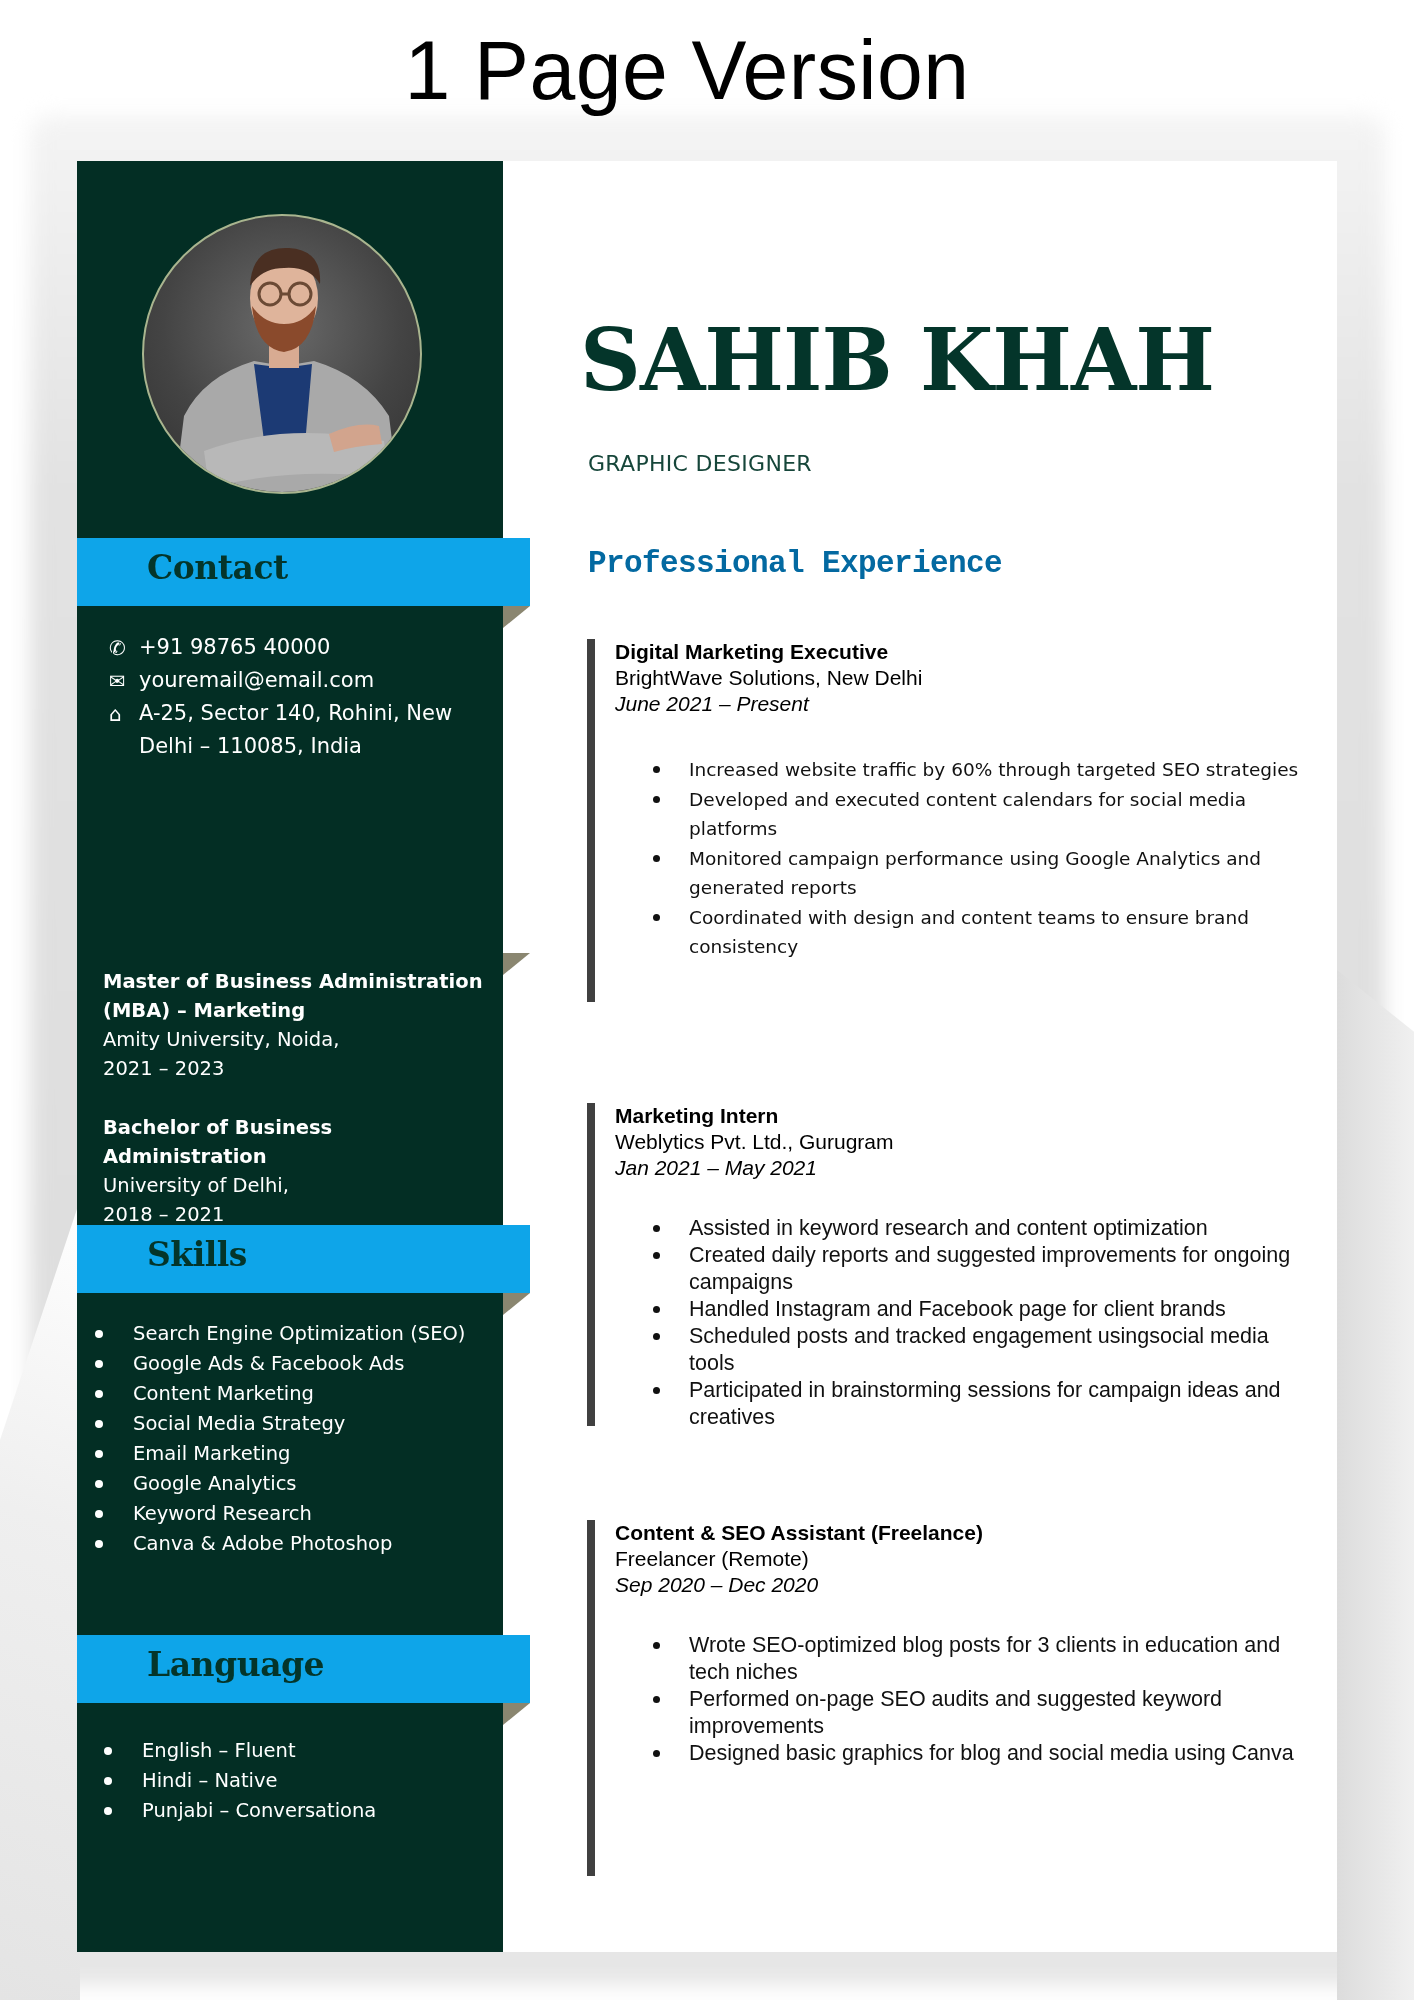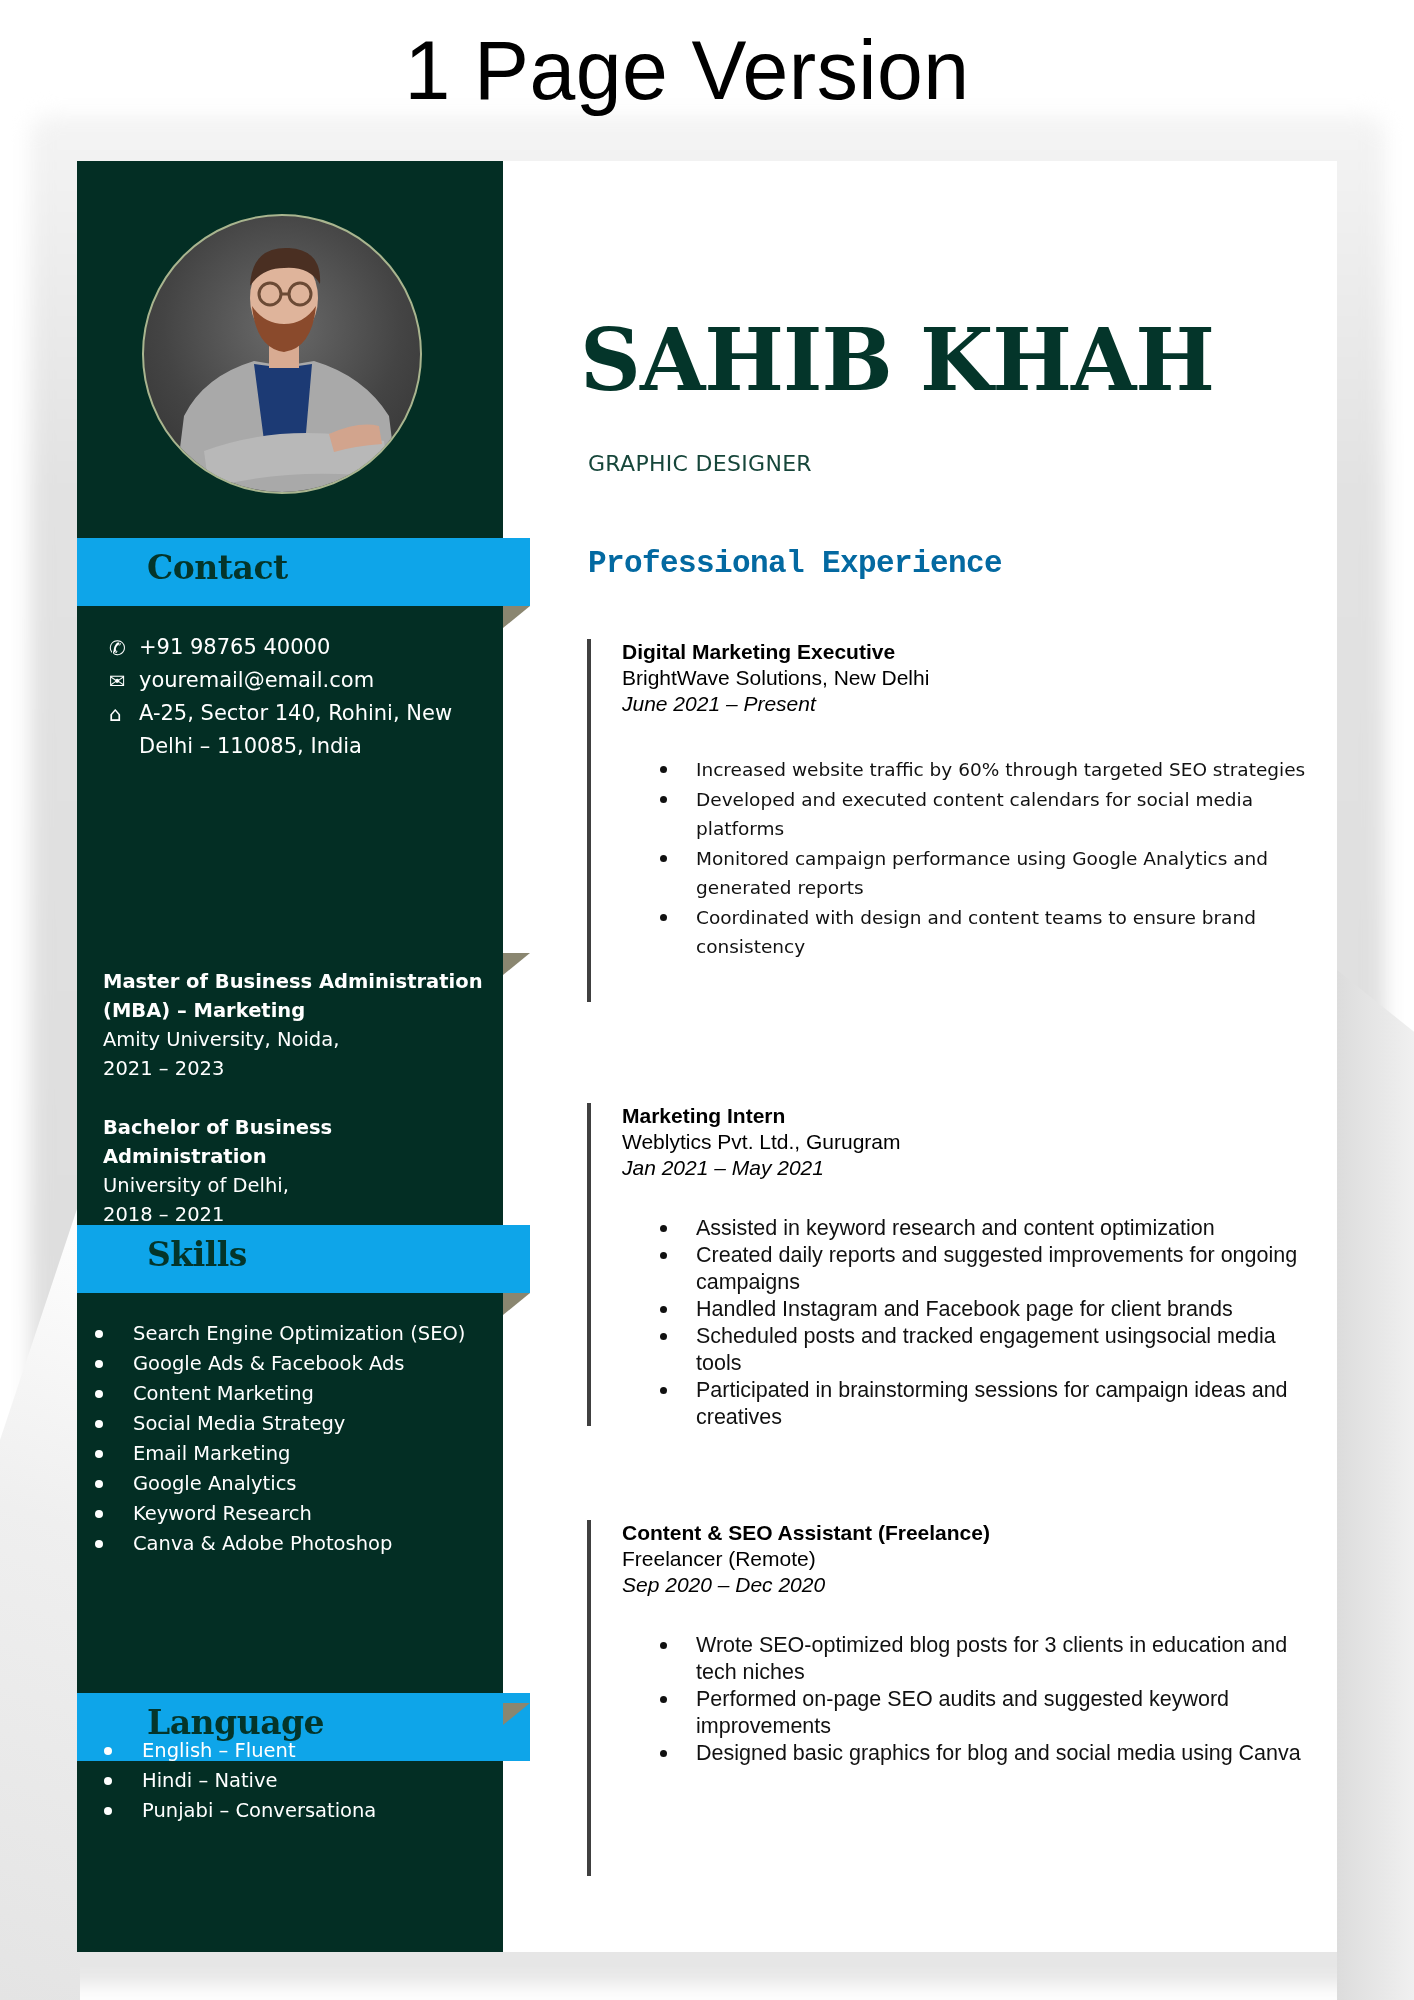--- a/index.html
+++ b/index.html
@@ -82,22 +82,22 @@
     letter-spacing: 0.3px;
     margin-top: 32px;
   }
   .section-heading {
     position: absolute; left: 511px; top: 385px;
     font-family: Liberation Mono, monospace; font-weight: bold;
     font-size: 31px; color: #0369a1; letter-spacing: -0.6px;
   }
   .job {
     position: absolute; left: 510px; width: 730px;
-    border-left: 4px solid #404040;
-    padding-left: 31px;
+    border-left: 8px solid #404040;
+    padding-left: 20px;
   }
   .job .role { font-family: "Liberation Sans", sans-serif; font-weight: bold; font-size: 21px; color: #000; line-height: 26px; }
   .job .company { font-family: "Liberation Sans", sans-serif; font-size: 21px; color: #000; line-height: 26px; }
   .job .dates { font-family: "Liberation Sans", sans-serif; font-style: italic; font-size: 21px; color: #000; line-height: 26px; }
   .job ul { list-style: none; margin-left: 36px; }
   .job ul li { position: relative; padding-left: 38px; color: #111; }
   .job ul li::before {
     content: ""; position: absolute; left: 2px; width: 7px; height: 7px;
     border-radius: 50%; background: #111;
   }
@@ -184,21 +184,21 @@
       <li>Search Engine Optimization (SEO)</li>
       <li>Google Ads &amp; Facebook Ads</li>
       <li>Content Marketing</li>
       <li>Social Media Strategy</li>
       <li>Email Marketing</li>
       <li>Google Analytics</li>
       <li>Keyword Research</li>
       <li>Canva &amp; Adobe Photoshop</li>
     </ul>
 
-    <div class="ribbon" style="top:1532px;">
+    <div class="ribbon" style="top:1474px;">
       <span class="ribbon-title">Language</span>
     </div>
     <div class="fold" style="top:1542px;"></div>
 
     <ul class="bullet-list side-text" style="left:27px; top:1575px;">
       <li>English – Fluent</li>
       <li>Hindi – Native</li>
       <li>Punjabi – Conversationa</li>
     </ul>
   </div>

